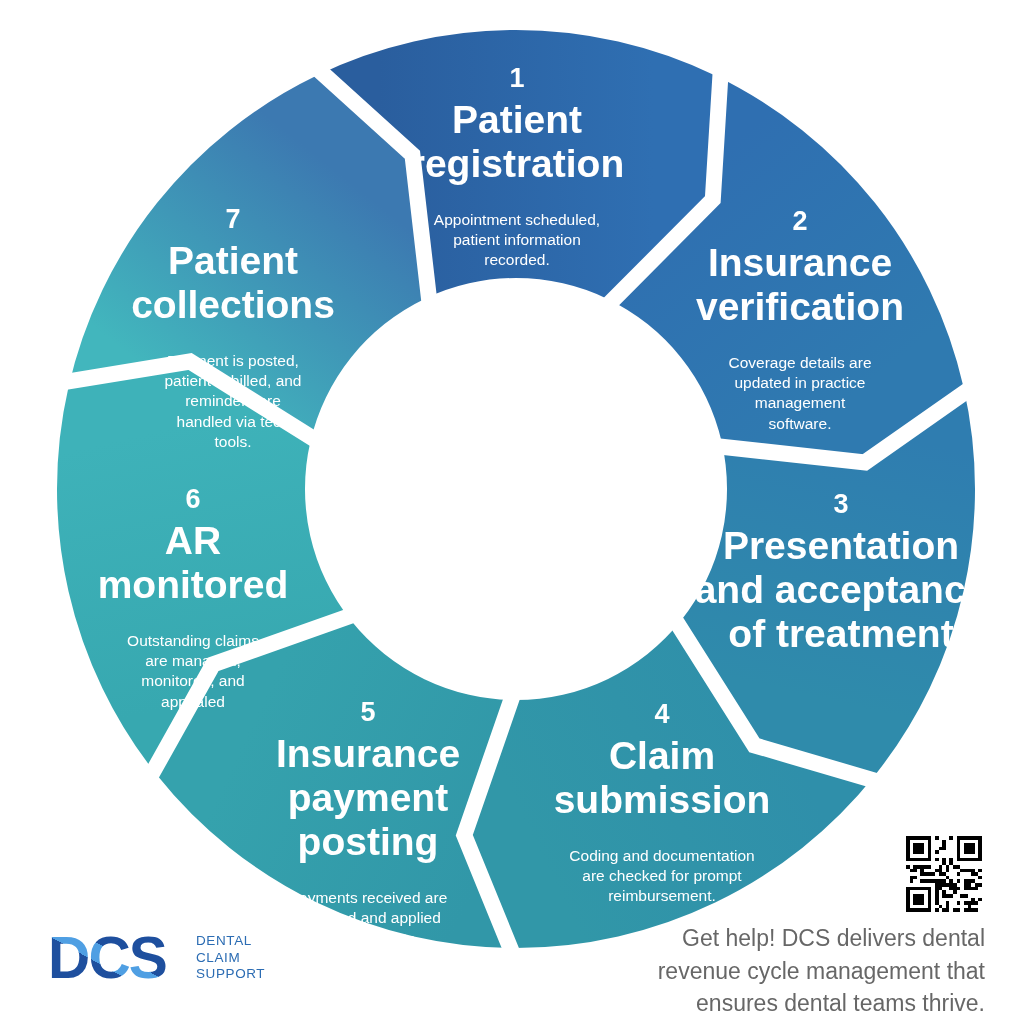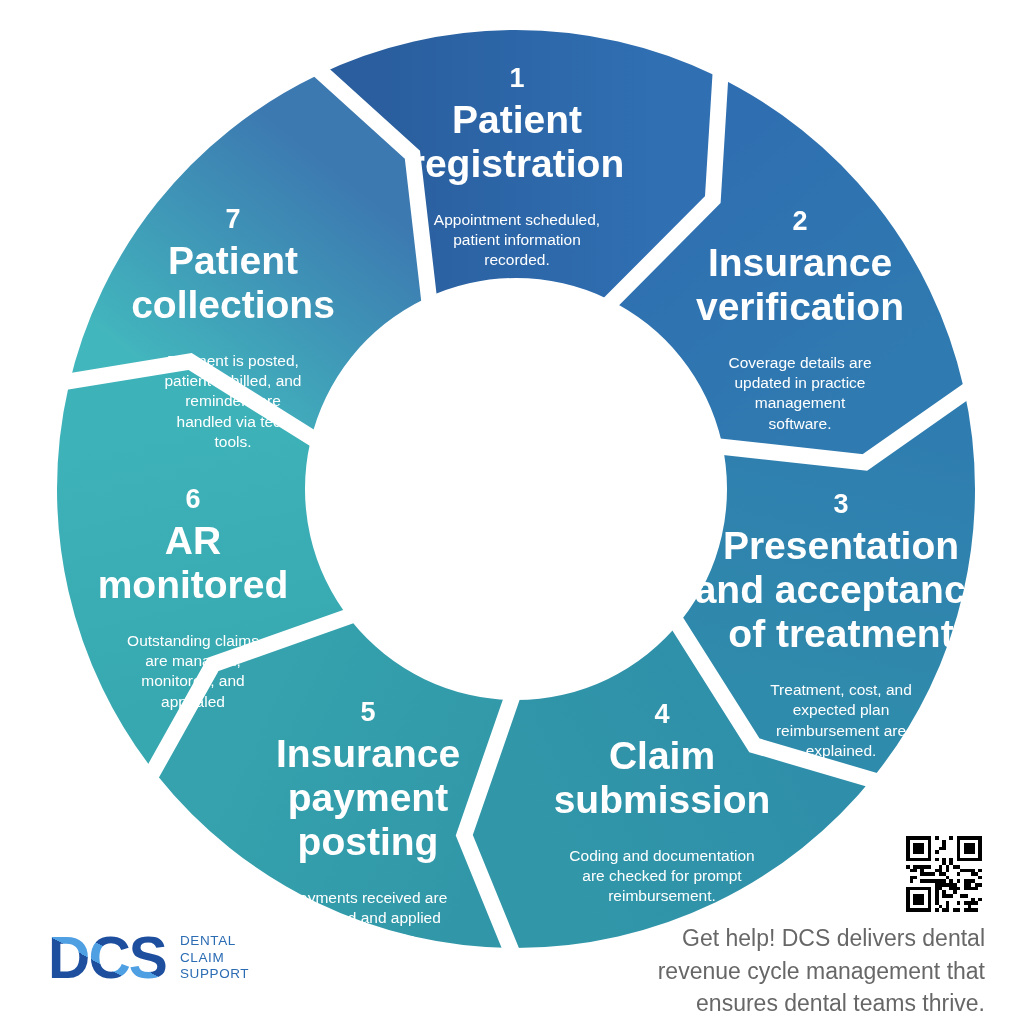--- a/index.html
+++ b/index.html
@@ -19,21 +19,21 @@
   .pos5{left:368px;top:697px;}
   .pos6{left:193px;top:484px;}
   .pos7{left:233px;top:204px;}
 
   .center-block{position:absolute;left:516px;top:502px;width:400px;
                 transform:translate(-50%,-50%);text-align:center;color:#151515;}
   .center-kicker{font-family:"DejaVu Serif",serif;font-weight:700;font-size:38px;line-height:1.1;}
   .center-title{font-family:"DejaVu Serif",serif;font-weight:700;font-size:60px;line-height:1.06;
                 white-space:pre-line;margin-top:6px;}
 
-  .logo{position:absolute;left:48px;top:929px;display:flex;align-items:center;gap:4px;}
+  .logo{position:absolute;left:48px;top:929px;display:flex;align-items:center;gap:20px;}
   .logo-wordmark{font-size:13.5px;line-height:1.25;letter-spacing:0.6px;white-space:pre-line;font-weight:400;}
 
   .qr{position:absolute;left:906px;top:836px;}
   .footer-text{position:absolute;right:44px;top:922px;width:360px;text-align:right;
                color:#676767;font-size:23px;line-height:1.42;white-space:pre-line;}
 </style>
 </head>
 <body>
 
 <div class="stage">
@@ -100,24 +100,20 @@
     <div class="seg-desc">Coverage details are
 updated in practice
 management
 software.</div>
   </div>
   <div class="seg-block pos3">
     <div class="seg-num">3</div>
     <div class="seg-title">Presentation
 and acceptance
 of treatment</div>
-    <div class="seg-desc">Treatment, cost, and
-expected plan
-reimbursement are
-explained.</div>
   </div>
   <div class="seg-block pos4">
     <div class="seg-num">4</div>
     <div class="seg-title">Claim
 submission</div>
     <div class="seg-desc">Coding and documentation
 are checked for prompt
 reimbursement.</div>
   </div>
   <div class="seg-block pos5">

